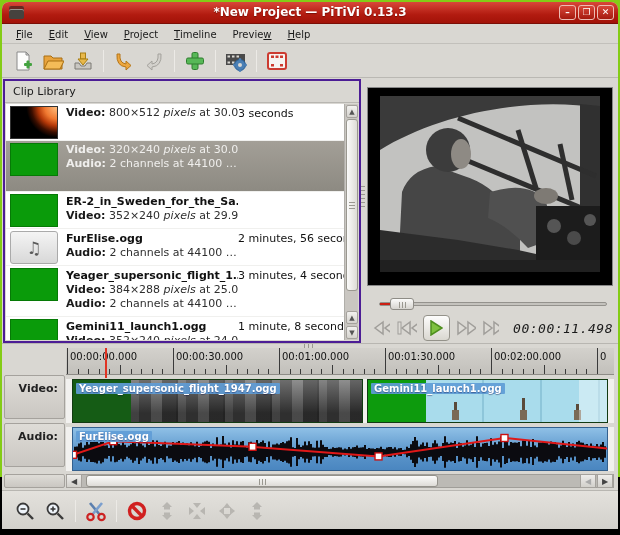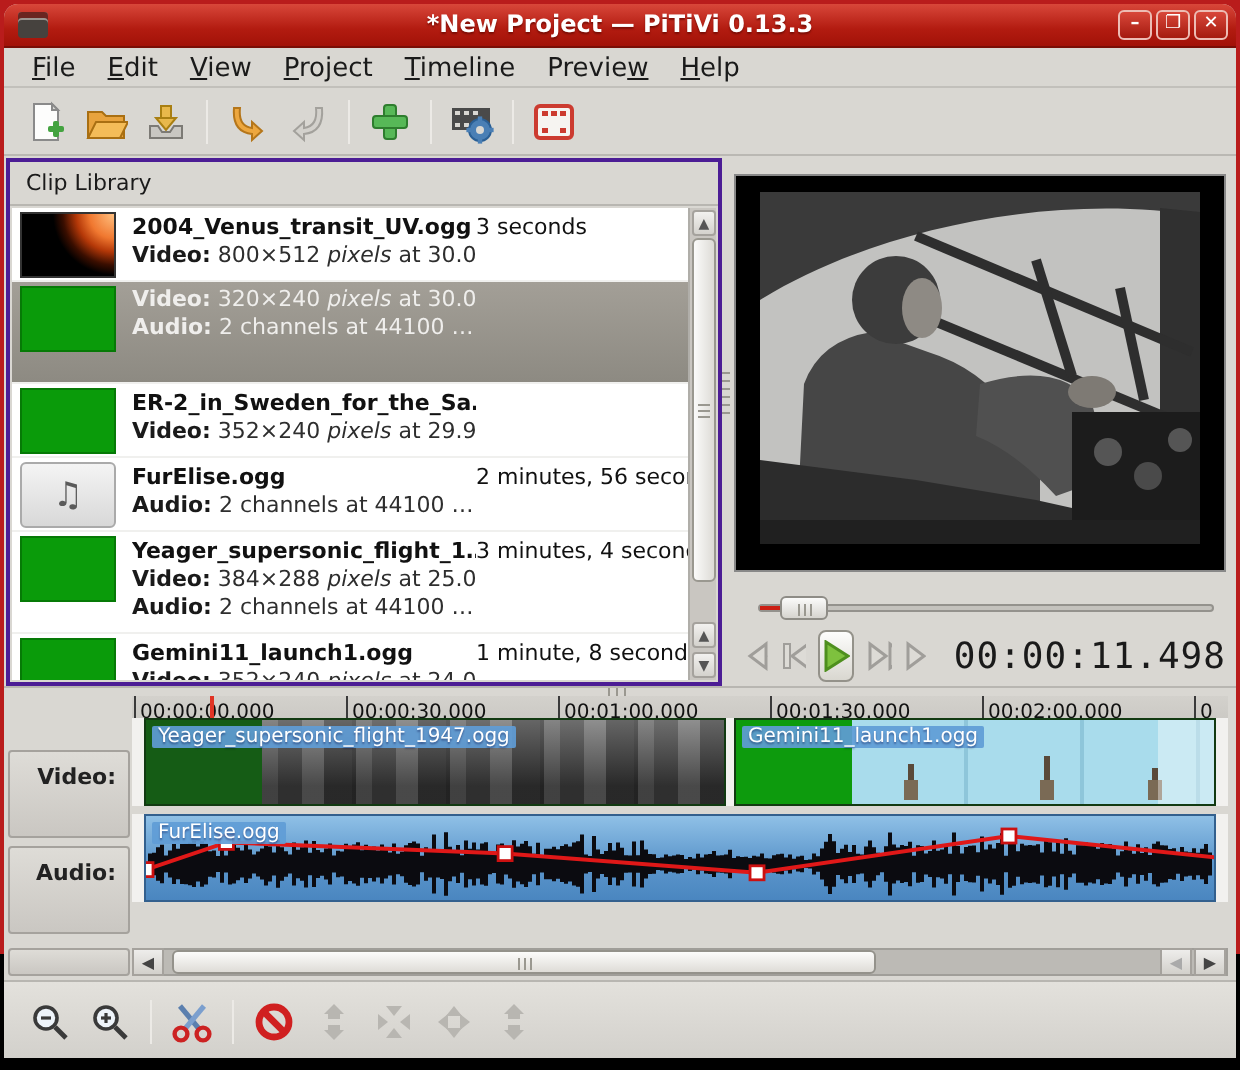--- a/index.html
+++ b/index.html
@@ -1,32 +1,32 @@
 <!DOCTYPE html>
 <html><head>
 <meta charset="utf-8">
 <style>
   * { margin:0; padding:0; box-sizing:border-box; }
   html,body { width:620px; height:535px; background:#000; font-family:"DejaVu Sans","Liberation Sans",sans-serif; overflow:hidden; }
-  #frame { position:absolute; left:0; top:0; width:620px; height:477px; background:#b91c1c; }
+  #frame { position:absolute; left:0; top:0; width:620px; height:477px; background:#84cc16; }
   #win { position:absolute; left:2px; top:2px; width:616px; height:527px; background:#d9d7d2; border-radius:7px 7px 0 0; overflow:hidden; }
 
   
   #titlebar { position:absolute; left:0; top:0; width:616px; height:22px;
     background:linear-gradient(#d8473a,#b21b10 60%,#a21208); border-bottom:1px solid #7a0e06; }
   #appicon { position:absolute; left:7px; top:4px; width:15px; height:13px; background:#46423e; border-radius:2px;
     box-shadow:inset 0 3px 0 #6a2520, inset 0 4px 0 #9a9590; }
   #title { position:absolute; left:0; top:3px; width:100%; text-align:center; color:#fff; font-weight:bold; font-size:12px; text-shadow:0 1px 1px #7a0e06; }
   .winbtn { position:absolute; top:3px; width:17px; height:15px; border:1px solid #edbcb4; border-radius:3px;
     background:linear-gradient(#d8473a,#a51a0f); color:#fff; font-size:9px; line-height:13px; text-align:center; font-weight:bold; }
   #btn-min { right:42px; } #btn-max { right:23px; } #btn-close { right:4px; }
 
   
   #menubar { position:absolute; left:0; top:23px; width:616px; height:19px; background:#d9d7d2; border-bottom:1px solid #c2c0bb; display:flex; align-items:center; padding-left:6px; }
-  .mi { font-size:13px; color:#1a1a1a; padding:2px 8px; }
+  .mi { font-size:10px; color:#1a1a1a; padding:2px 8px; }
   .mi u { text-decoration:underline; }
 
   
   #toolbar { position:absolute; left:0; top:42px; width:616px; height:34px; background:#d9d7d2; border-bottom:1px solid #bab8b3; display:flex; align-items:center; padding-left:6px; }
   .tbtn { width:30px; height:28px; display:flex; align-items:center; justify-content:center; }
   .tsep { width:1px; height:22px; background:#b8b6b1; border-right:1px solid #eceae6; margin:0 5px; }
 
   
   #main { position:absolute; left:0; top:76px; width:616px; height:265px; }
 
@@ -61,38 +61,38 @@
   #pane-grip { position:absolute; left:0px; top:108px; width:4px; height:24px;
     background:repeating-linear-gradient(#9a9890 0 1px, transparent 1px 4px); }
   #seekrow { position:absolute; left:18px; top:218px; width:228px; height:14px; }
   #seektrack { position:absolute; left:0; top:6px; width:228px; height:4px; background:#c4c2bd; border:1px solid #94928d; border-radius:2px; }
   #seekfill { position:absolute; left:1px; top:7px; width:14px; height:2px; background:#cc1f14; }
   #seekhandle { position:absolute; left:11px; top:2px; width:24px; height:12px; background:linear-gradient(#fbfbfa,#d6d4cf); border:1px solid #8e8c86; border-radius:3px; }
   #seekhandle::after { content:""; position:absolute; left:8px; top:3px; width:1px; height:6px; background:#9a9890; box-shadow:3px 0 0 #9a9890, 6px 0 0 #9a9890; }
   #transport { position:absolute; left:12px; top:236px; width:240px; height:28px; display:flex; align-items:center; }
   .ticon { margin-right:6px; }
   #playbtn { width:34px; height:26px; background:linear-gradient(#fdfdfc,#d9d7d0); border:1px solid #94928a; border-radius:4px; display:flex; align-items:center; justify-content:center; margin-right:6px; }
-  #timecode { font-family:"DejaVu Sans Mono","Liberation Mono",monospace; font-size:18px; color:#1a1a1a; margin-left:8px; letter-spacing:0.5px; }
+  #timecode { font-family:"DejaVu Sans Mono","Liberation Mono",monospace; font-size:13px; color:#1a1a1a; margin-left:8px; letter-spacing:0.5px;font-style:italic; }
 
   
   #timeline { position:absolute; left:0; top:341px; width:616px; height:186px; background:#d9d7d2; border-top:1px solid #b8b6b1; }
   #tl-grip { position:absolute; left:302px; top:0px; width:12px; height:4px;
     background:repeating-linear-gradient(90deg,#9a9890 0 1px, transparent 1px 4px); }
   #ruler { position:absolute; left:64px; top:4px; width:548px; height:27px; background:linear-gradient(#d3d1cc,#c2c0bb); border-bottom:1px solid #8e8c87; overflow:hidden; }
   .rlab { position:absolute; top:3px; font-size:10px; color:#111; }
   .rmaj { position:absolute; top:0; bottom:0; width:1px; background:#3a3a3a; }
   .rmin { position:absolute; bottom:0; width:1px; height:5px; background:#3a3a3a; }
   .rmin.md { height:9px; }
   #playhead { position:absolute; left:103px; top:4px; width:2px; height:30px; background:#e03424; }
 
   .track-hdr { position:absolute; left:2px; width:61px; background:linear-gradient(#dedcd7,#cac7c2); border:1px solid #a5a29d; border-radius:2px; font-size:11px; font-weight:bold; color:#222; text-align:right; padding:6px 6px 0 0; }
   #hdr-video { top:31px; height:44px; }
   #hdr-audio { top:79px; height:44px; }
 
-  #tracks { position:absolute; left:64px; top:15px; width:548px; height:95px; }
+  #tracks { position:absolute; left:64px; top:35px; width:548px; height:95px;font-weight:bold; }
   .trackbg { position:absolute; left:0; width:548px; background:#f2f1ef; }
   #trackbg-v { top:0; height:44px; }
   #trackbg-a { top:48px; height:44px; }
 
   .vclip { position:absolute; top:0; height:44px; border:1px solid #123a12; overflow:hidden; }
   #vclip1 { left:6px; width:291px; background:#155c15; }
   #vclip1 .film { position:absolute; left:58px; top:0; width:233px; height:44px;
     background:
       linear-gradient(180deg, rgba(150,150,150,0.55), rgba(40,40,40,0.65) 75%),
       repeating-linear-gradient(90deg,#6f6f6f 0 8px,#3c3c3c 8px 20px,#868686 20px 31px,#2a2a2a 31px 45px,#191919 45px 47px);
@@ -216,21 +216,20 @@
     </div>
   </div>
 
   <div id="main">
     <div id="clippanel">
       <div id="cl-header">Clip Library</div>
       <div id="cliplist">
             <div class="crow">
               <div class="thumb t-venus"></div>
               <div class="cmid">
-                <div class="cname">2004_Venus_transit_UV.ogg</div>
                 <div class="cdet"><b>Video:</b> 800×512 <i>pixels</i> at 30.0…</div>
               </div>
               <div class="cdur">3 seconds</div>
             </div>
             <div class="crow h3 sel">
               <div class="thumb t-green"></div>
               <div class="cmid">
                 <div class="cdet"><b>Video:</b> 320×240 <i>pixels</i> at 30.0…</div>
                 <div class="cdet"><b>Audio:</b> 2 channels at 44100 …</div>
               </div>

